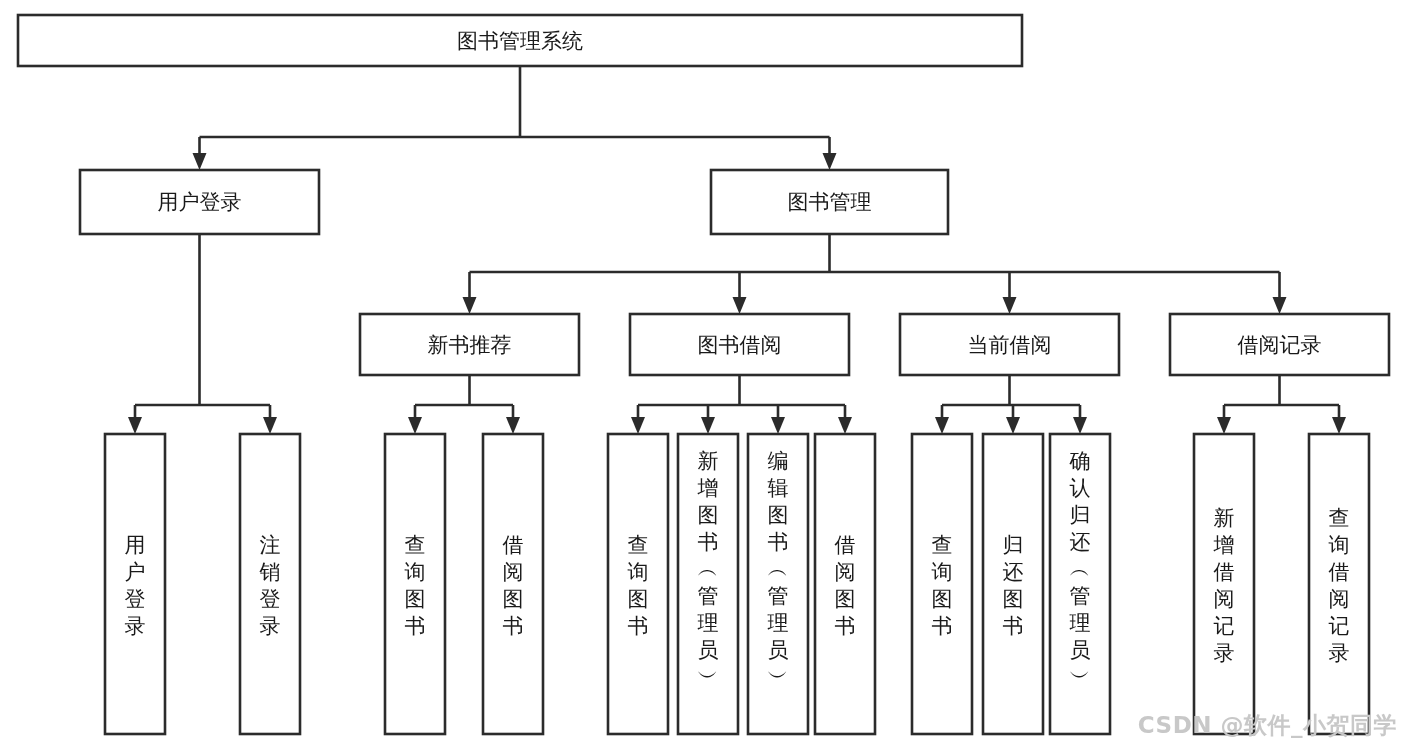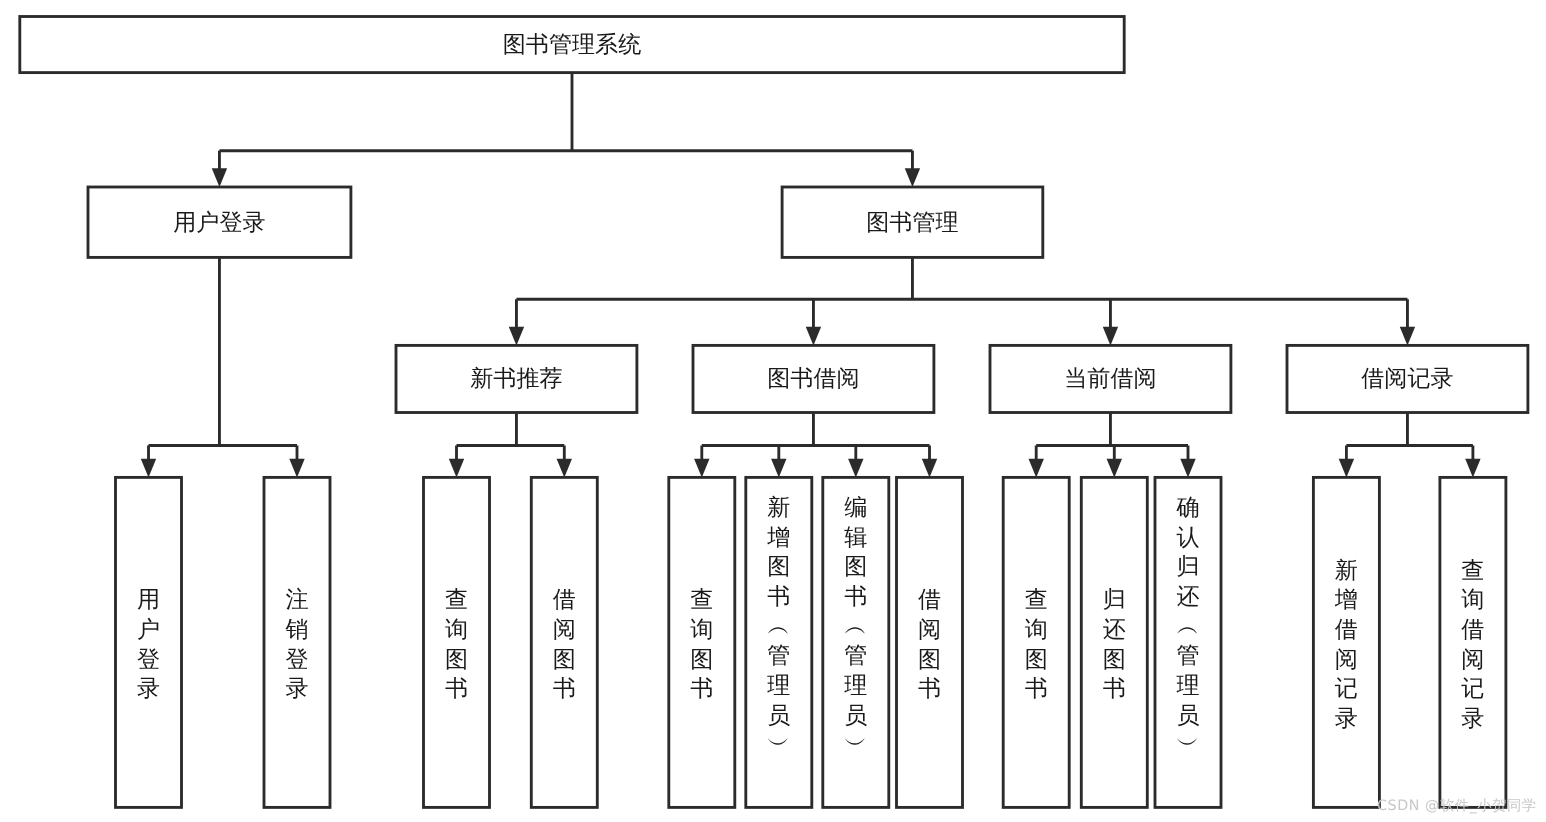--- a/index.html
+++ b/index.html
@@ -53,25 +53,26 @@
     fill: #1a1a1a;
     font-family: "DejaVu Sans", "Liberation Sans", sans-serif;
     font-size: 21px;
     text-anchor: middle;
   }
   .watermark {
     position: absolute;
     right: 8px;
     bottom: 6px;
     font-family: "DejaVu Sans", "Liberation Sans", sans-serif;
-    font-size: 13px;
+    font-size: 23px;
     color: #c8c8c8;
     white-space: nowrap;
     letter-spacing: 0.5px;
     user-select: none;
+    font-weight: bold;
   }
 </style>
 </head>
 <body>
 
 <div id="diagram-root">
   <svg id="flowchart" viewBox="0 0 1405 747">
     <g id="edges-layer">
         <line x1="520" y1="66" x2="520" y2="137" class="connector"></line>
         <line x1="199.5" y1="137" x2="829.5" y2="137" class="connector"></line>

